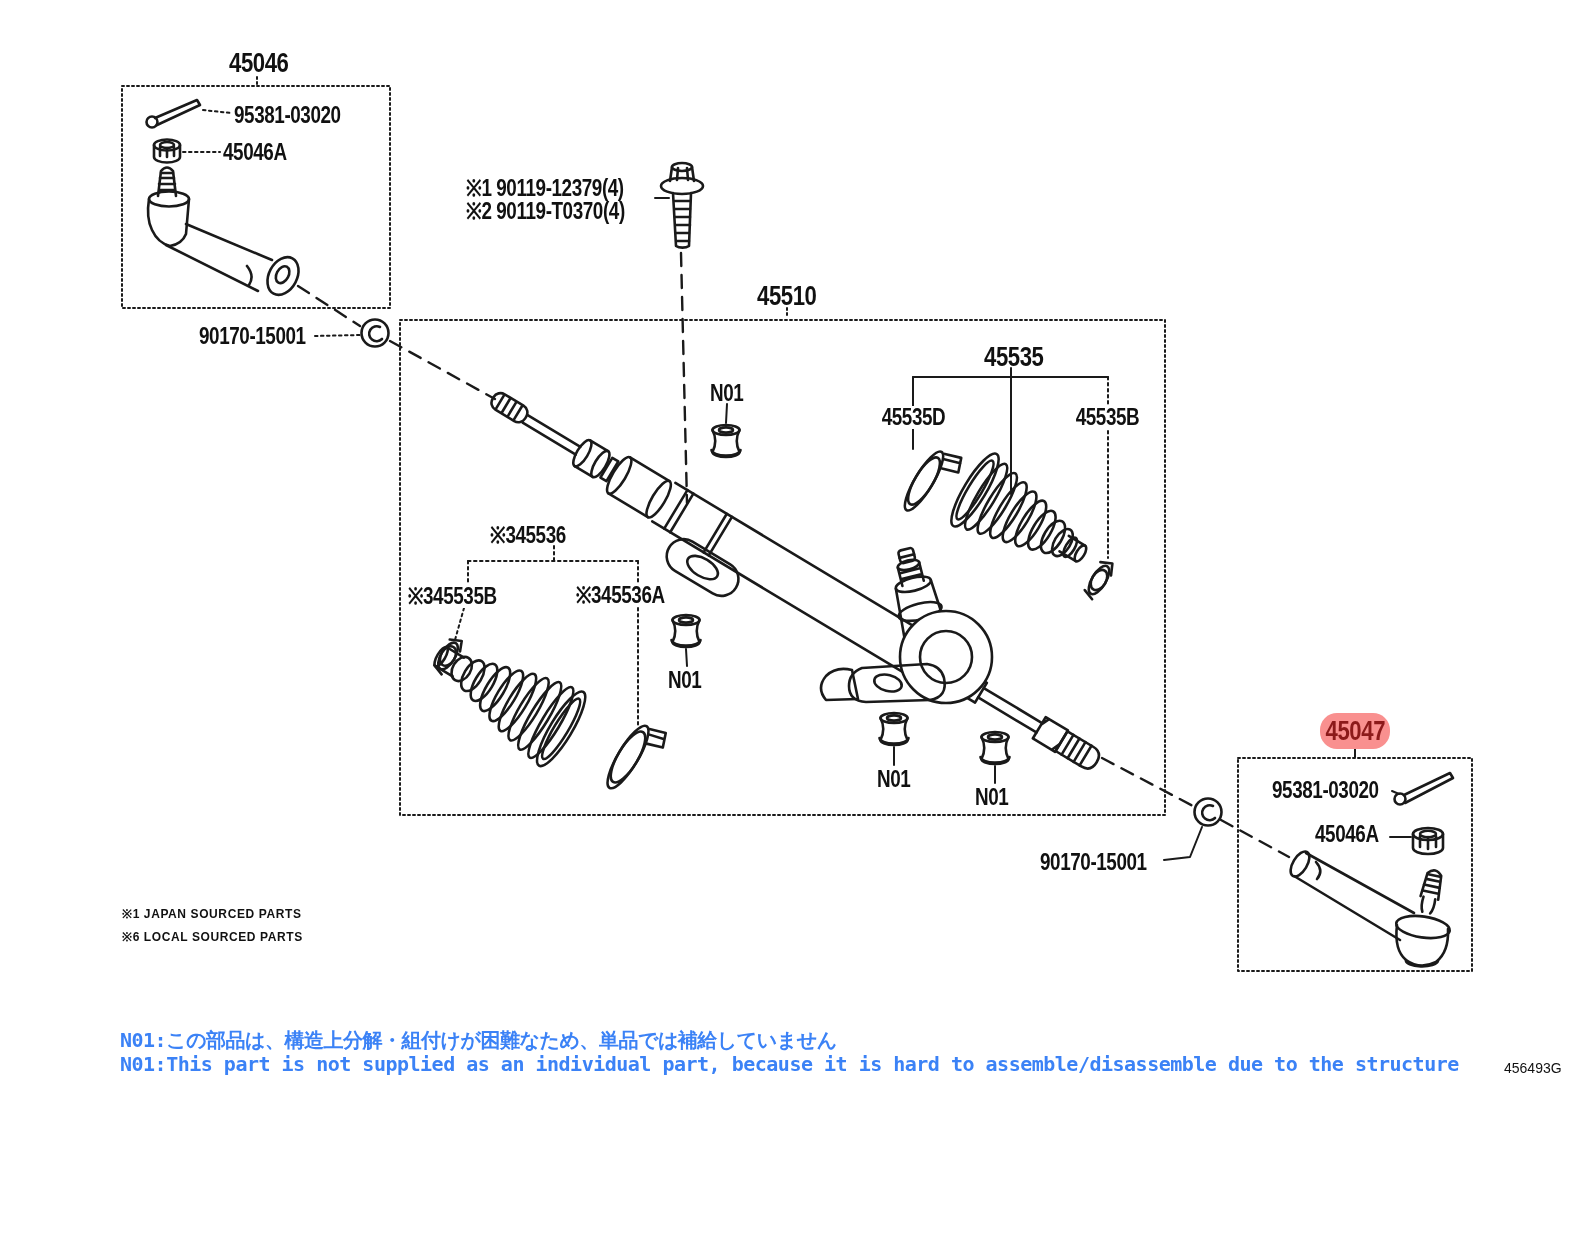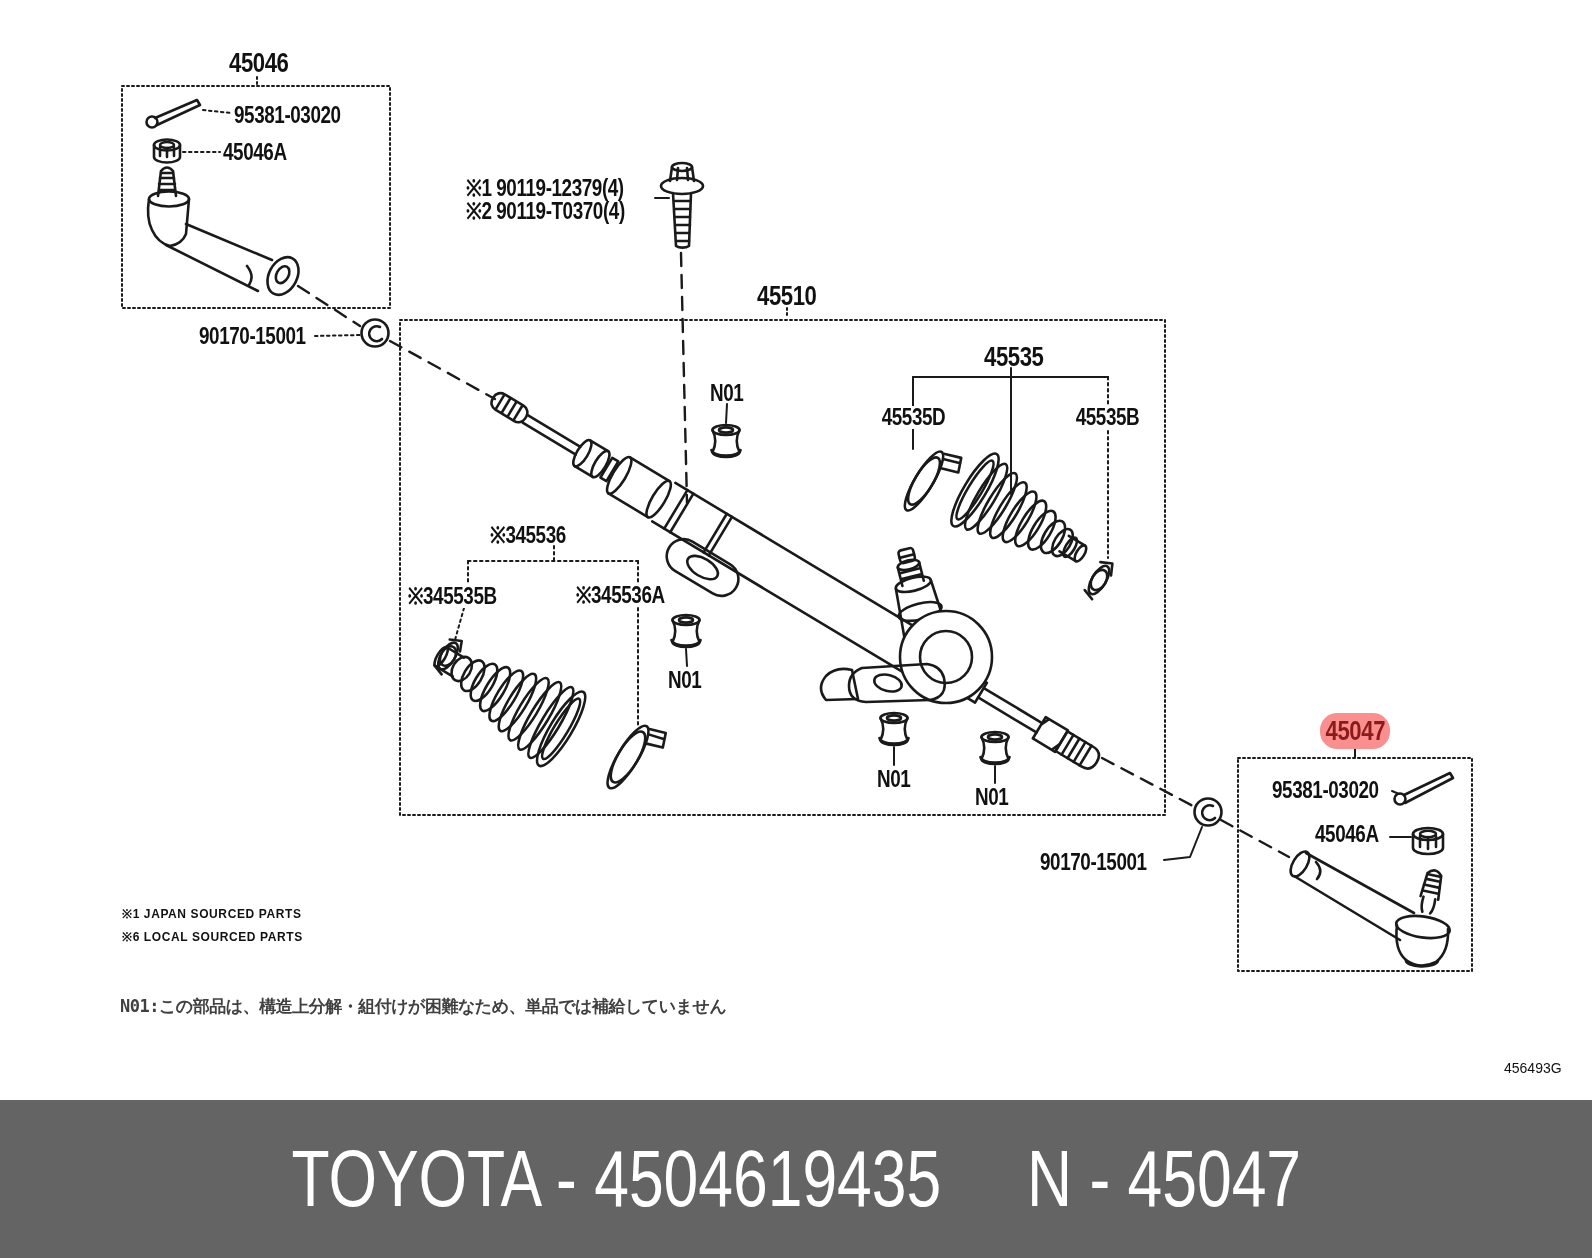--- a/index.html
+++ b/index.html
@@ -9,22 +9,22 @@
   .lbl{position:absolute;color:#111;font-weight:bold;font-size:23px;line-height:1.0;
        white-space:pre;letter-spacing:-0.5px;transform:scaleX(0.82);transform-origin:left top;}
   .lbl-lg{font-size:27px;}
   .bg{background:#ffffff;padding:0 2px;}
   .hl{position:absolute;left:1320px;top:713px;width:70px;height:36px;background:#f9908f;
       display:flex;align-items:center;justify-content:center;border-radius:17px;}
   .hl .hl-txt{color:#8c1a1a;font-weight:bold;font-size:27px;letter-spacing:-0.5px;
       transform:scaleX(0.82);transform-origin:center;position:static;}
   .note{position:absolute;color:#111;font-weight:bold;font-size:12px;letter-spacing:0.6px;
         font-family:"Liberation Sans",sans-serif;white-space:pre;}
-  .mono-note{position:absolute;color:#404040;font-size:17px;font-family:"DejaVu Sans Mono",monospace;
-        white-space:pre;font-weight:bold;letter-spacing:-0.5px;}
+  .mono-note{position:absolute;color:#3b82f6;font-size:20px;font-family:"DejaVu Sans Mono",monospace;
+        white-space:pre;font-weight:bold;letter-spacing:-0.5px;margin-top:32px;}
   .doccode{position:absolute;color:#111;font-size:14px;font-family:"Liberation Sans",sans-serif;text-align:center;}
   .footer{position:absolute;left:0;top:1100px;width:1592px;height:158px;background:#646464;
           display:flex;align-items:center;justify-content:center;}
   .footer-inner{display:flex;align-items:baseline;gap:110px;transform:scaleX(0.78);
           transform-origin:center;color:#ffffff;font-size:80px;font-weight:400;
           font-family:"Liberation Sans",sans-serif;white-space:pre;}
 </style>
 </head>
 <body>
 
@@ -295,22 +295,17 @@
 <div class="hl">
   <span class="hl-txt">45047</span>
 </div>
 <div class="lbl" style="left:1272px;top:779px;">95381-03020</div>
 <div class="lbl" style="left:1315px;top:823px;">45046A</div>
 <div class="lbl" style="left:1040px;top:851px;">90170-15001</div>
 
 <div class="note" style="left:122px;top:905px;">※1 JAPAN SOURCED PARTS</div>
 <div class="note" style="left:122px;top:928px;">※6 LOCAL SOURCED PARTS</div>
 <div class="mono-note" style="left:120px;top:995px;">N01:この部品は、構造上分解・組付けが困難なため、単品では補給していません</div>
+<div class="mono-note" style="left:120px;top:1020px;">N01:This part is not supplied as an individual part, because it is hard to assemble/disassemble due to the structure</div>
 <div class="doccode" style="left:1504px;top:1060px;">456493G</div>
 
-<div class="footer">
-  <div class="footer-inner">
-    <span>TOYOTA - 4504619435</span>
-    <span>N - 45047</span>
-  </div>
+
 </div>
 
-</div>
-
 </body></html>

